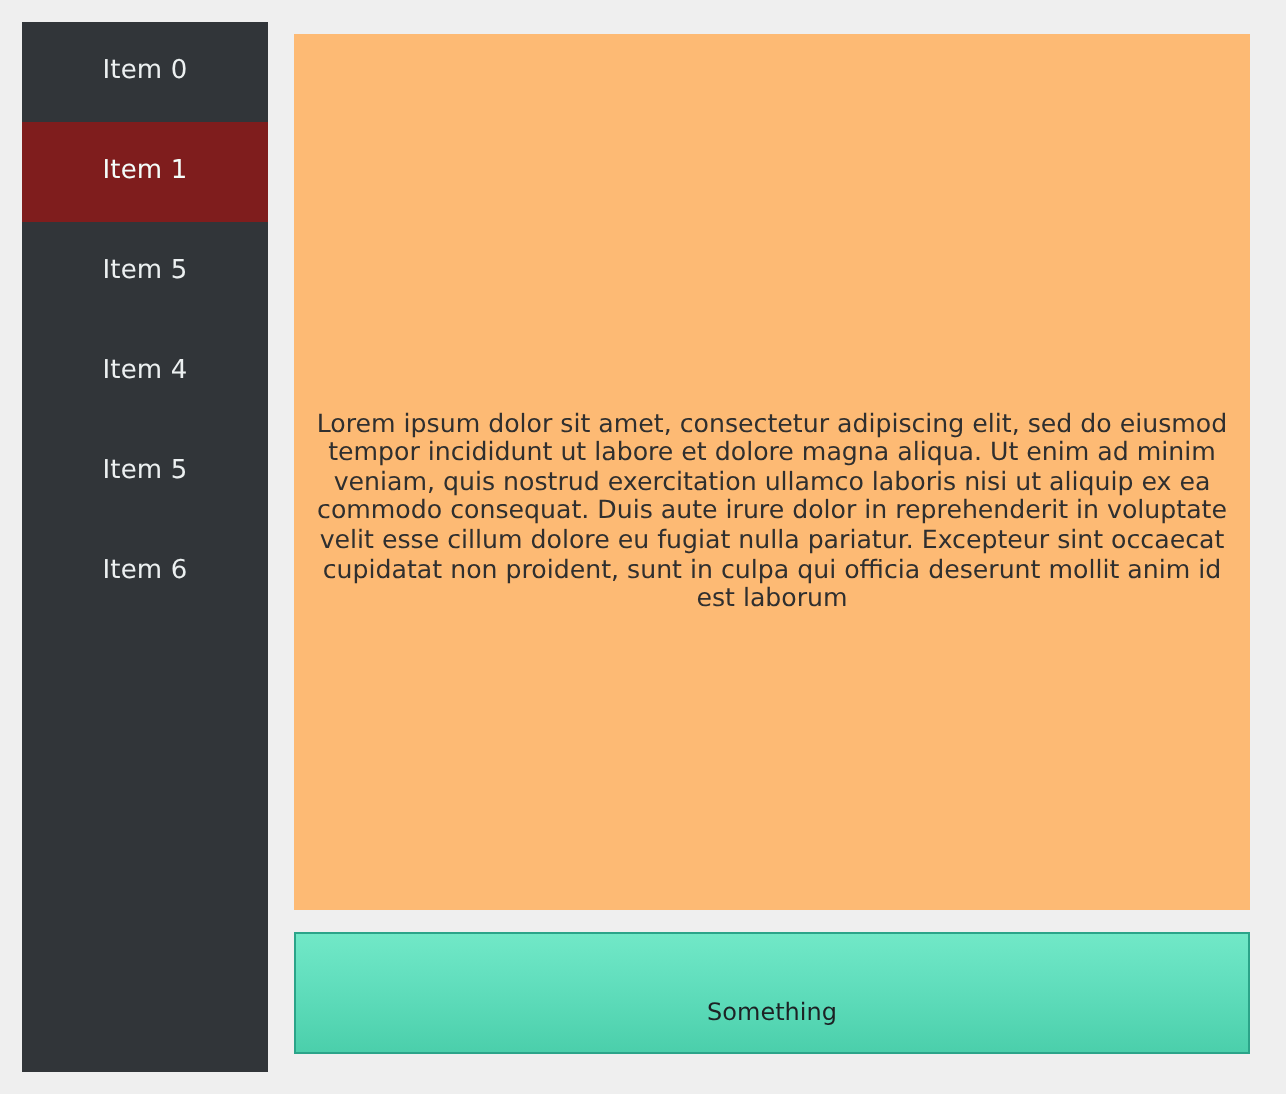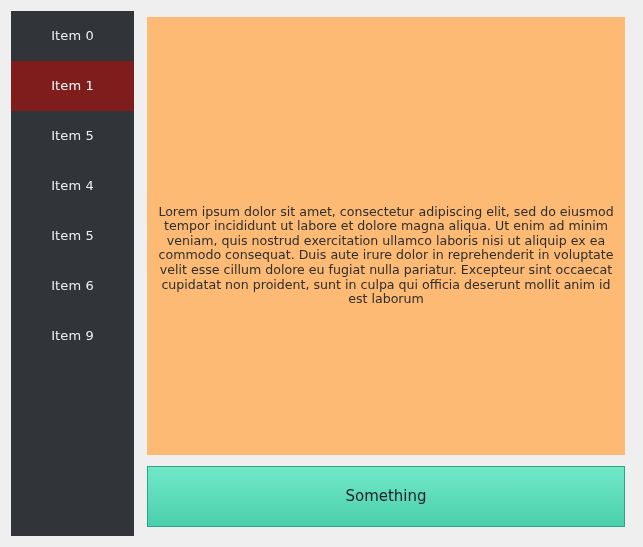--- a/index.html
+++ b/index.html
@@ -75,42 +75,41 @@
   #action-button {
     position: absolute;
     left: 147px;
     top: 466px;
     width: 478px;
     height: 61px;
     box-sizing: border-box;
     border: 1px solid #2ba489;
     background: linear-gradient(to bottom, #71e8c7 0%, #64e0bf 35%, #55d6b3 75%, #4bcfab 100%);
     color: #1d2124;
-    font-size: 15px;
+    font-size: 12px;
     font-family: "DejaVu Sans", "Liberation Sans", sans-serif;
     text-align: center;
     line-height: 59px;
     cursor: pointer;
     user-select: none;
-    padding: 0;
+    padding: 10px;
   }
 </style>
 </head>
 <body>
 
 <div id="app">
 
   <nav id="sidebar">
       <div class="sidebar-item"><span>Item 0</span></div>
       <div class="sidebar-item is-selected"><span>Item 1</span></div>
       <div class="sidebar-item"><span>Item 5</span></div>
       <div class="sidebar-item"><span>Item 4</span></div>
       <div class="sidebar-item"><span>Item 5</span></div>
       <div class="sidebar-item"><span>Item 6</span></div>
-      <div class="sidebar-item"><span>Item 9</span></div>
     </nav>
 
   <section id="content-panel">
     <p id="paragraph">Lorem ipsum dolor sit amet, consectetur adipiscing elit, sed do eiusmod tempor incididunt ut labore et dolore magna aliqua. Ut enim ad minim veniam, quis nostrud exercitation ullamco laboris nisi ut aliquip ex ea commodo consequat. Duis aute irure dolor in reprehenderit in voluptate velit esse cillum dolore eu fugiat nulla pariatur. Excepteur sint occaecat cupidatat non proident, sunt in culpa qui officia deserunt mollit anim id est laborum</p>
   </section>
 
   <button id="action-button">Something</button>
 
 </div>
 

